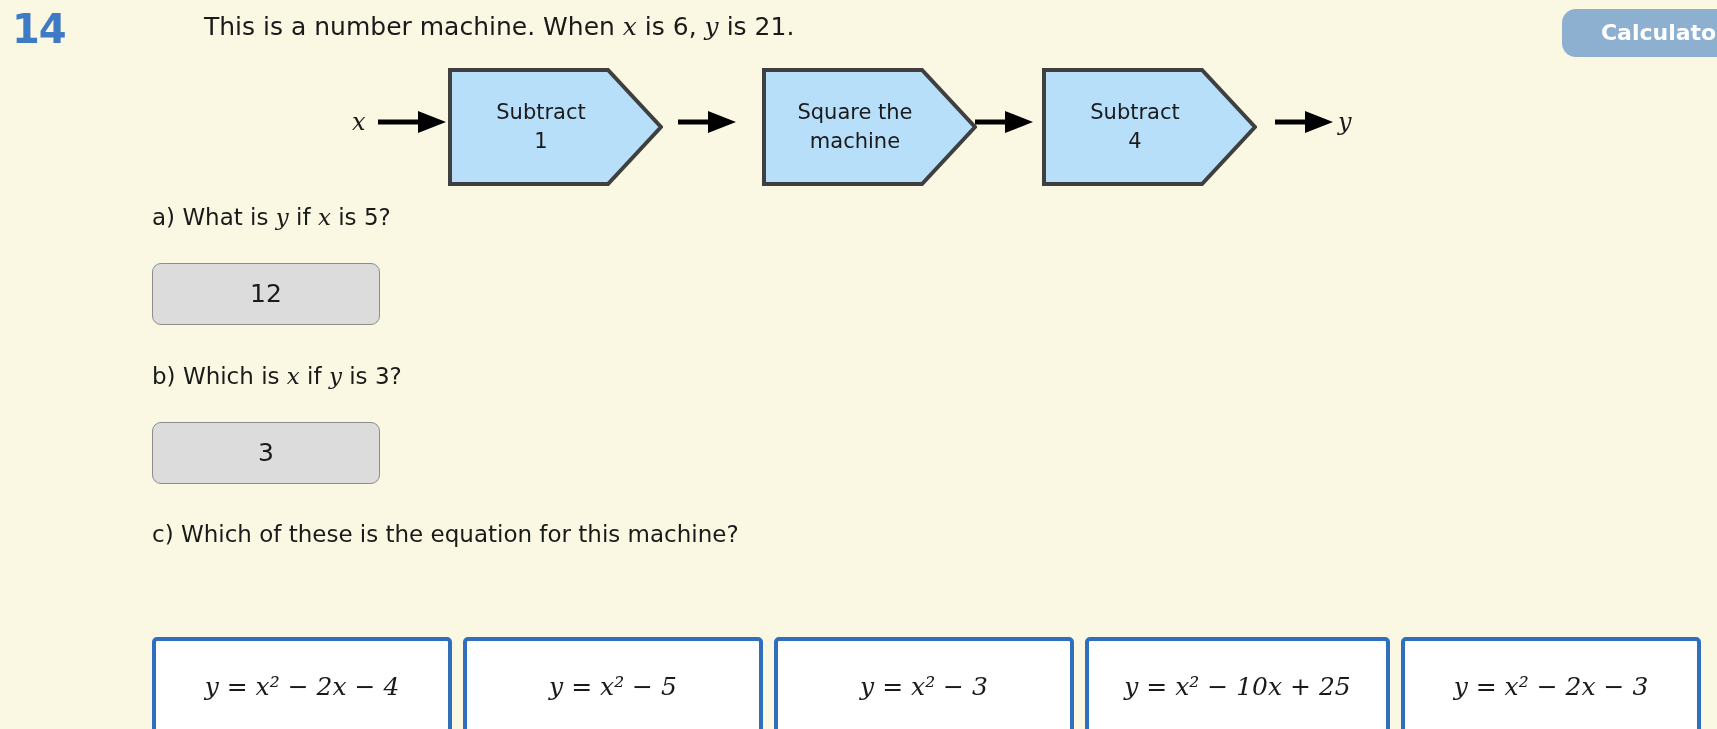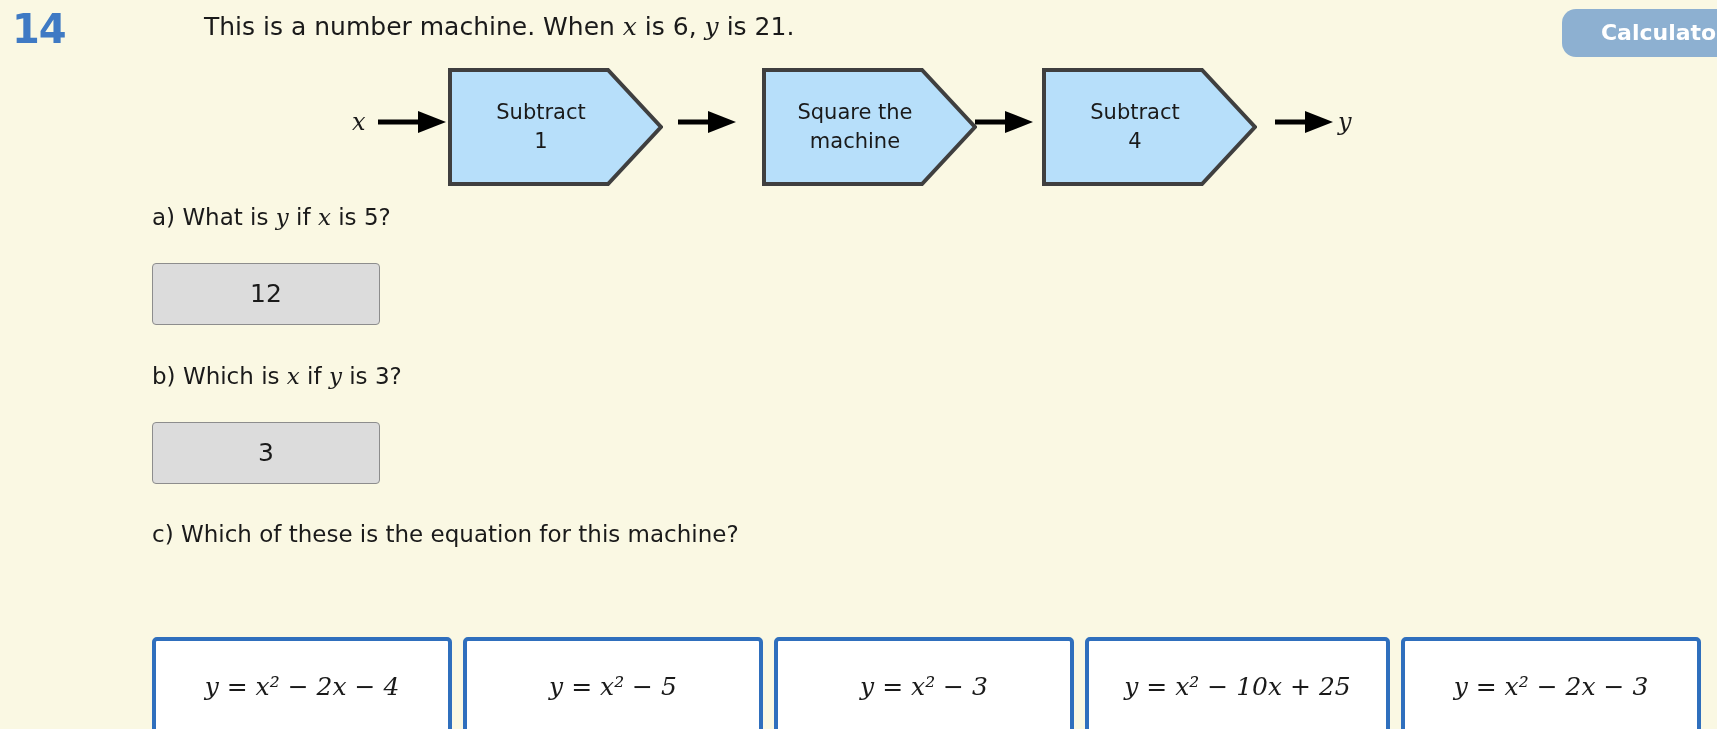--- a/index.html
+++ b/index.html
@@ -103,21 +103,21 @@
     font-size: 23px;
     white-space: nowrap;
   }
   .answer-box {
     position: absolute;
     left: 152px;
     width: 228px;
     height: 62px;
     background: #dcdcdc;
     border: 1px solid #8d8d8d;
-    border-radius: 4px;
+    border-radius: 9px;
     box-sizing: border-box;
     font-size: 25px;
     font-family: "DejaVu Sans", sans-serif;
     color: #1a1a1a;
     text-align: center;
     line-height: 60px;
   }
 
   
   .options-row {

